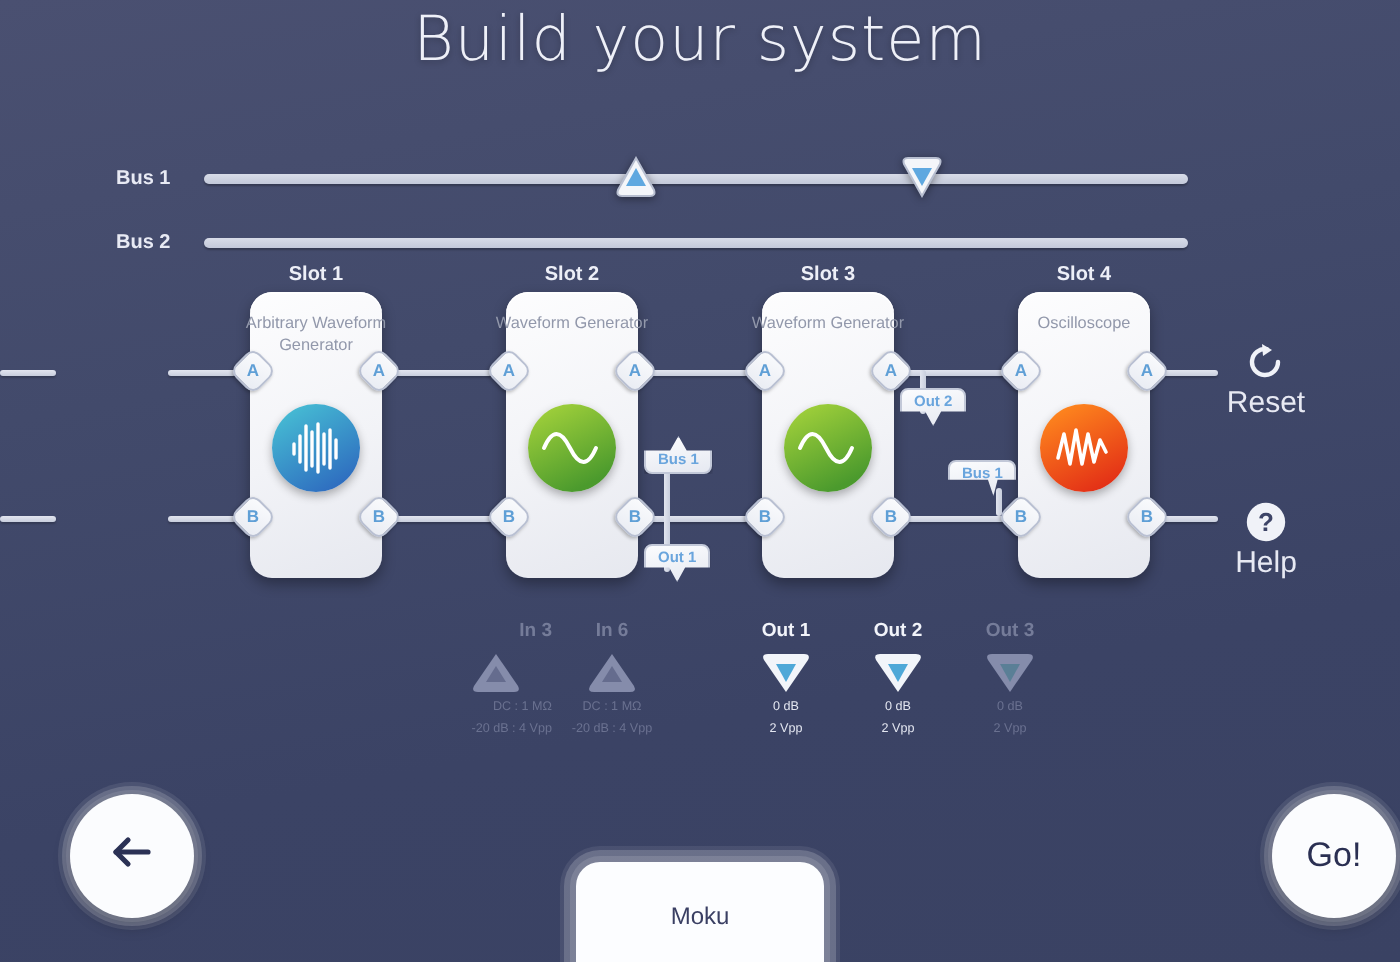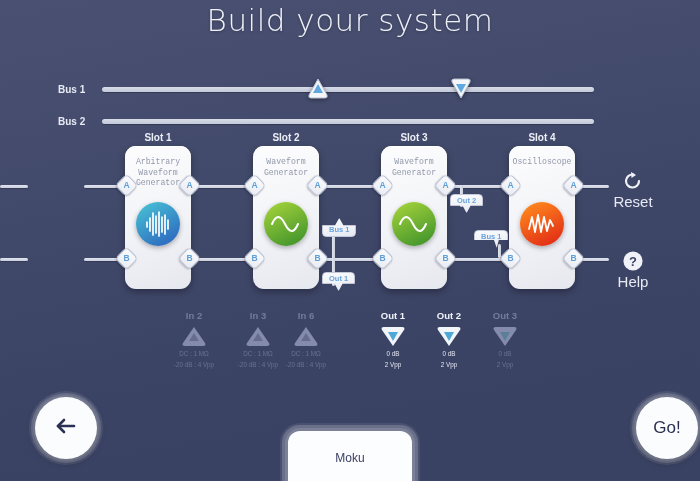--- a/index.html
+++ b/index.html
@@ -81,21 +81,20 @@
   }
 
   .slot-card {
     position: absolute;
     top: 14px;
     width: 66px;
     height: 143px;
     border-radius: 11px;
     background: linear-gradient(160deg,#fdfdfe 0%, #f2f3f7 55%, #e6e8ef 100%);
     box-shadow: 0 3px 7px rgba(0,0,0,0.33), inset 0 1px 0 #fff;
-    font-family: Liberation Mono, monospace;
   }
   .slot-name {
     position: absolute;
     top: 11px;
     left: -10px;
     width: 86px;
     text-align: center;
     font-size: 8.2px;
     line-height: 10.5px;
     color: #9298ab;
@@ -411,33 +410,22 @@
       <span>B</span>
     </div>
 
   <div class="badge left" style="left:474px; top:98px;">Bus 1</div>
   <div class="wire-v" style="left:498px; top:112px; height:14px;"></div>
 </div>
 
 <div class="io">
 
 
-  <div class="io-item dim" style="left:166px;">
-    <div class="io-label">In 2</div>
-    <div class="io-tri">
-      <svg width="26" height="22" viewBox="0 0 26 22">
-        <path d="M13 2 L24 18 Q25.5 21 22 21 L4 21 Q0.5 21 2 18 Z" fill="#858cab"></path>
-        <path d="M13 8 L18 16 L8 16 Z" fill="#656c8e"></path>
-      </svg>
-    </div>
-    <div class="io-spec">DC : 1 MΩ</div>
-    <div class="io-spec">-20 dB : 4 Vpp</div>
-  </div>
-
-  <div class="io-item dim" style="left:230px;">
+
+  <div class="io-item dim" style="left:220px;text-align:right;">
     <div class="io-label">In 3</div>
     <div class="io-tri">
       <svg width="26" height="22" viewBox="0 0 26 22">
         <path d="M13 2 L24 18 Q25.5 21 22 21 L4 21 Q0.5 21 2 18 Z" fill="#858cab"></path>
         <path d="M13 8 L18 16 L8 16 Z" fill="#656c8e"></path>
       </svg>
     </div>
     <div class="io-spec">DC : 1 MΩ</div>
     <div class="io-spec">-20 dB : 4 Vpp</div>
   </div>

